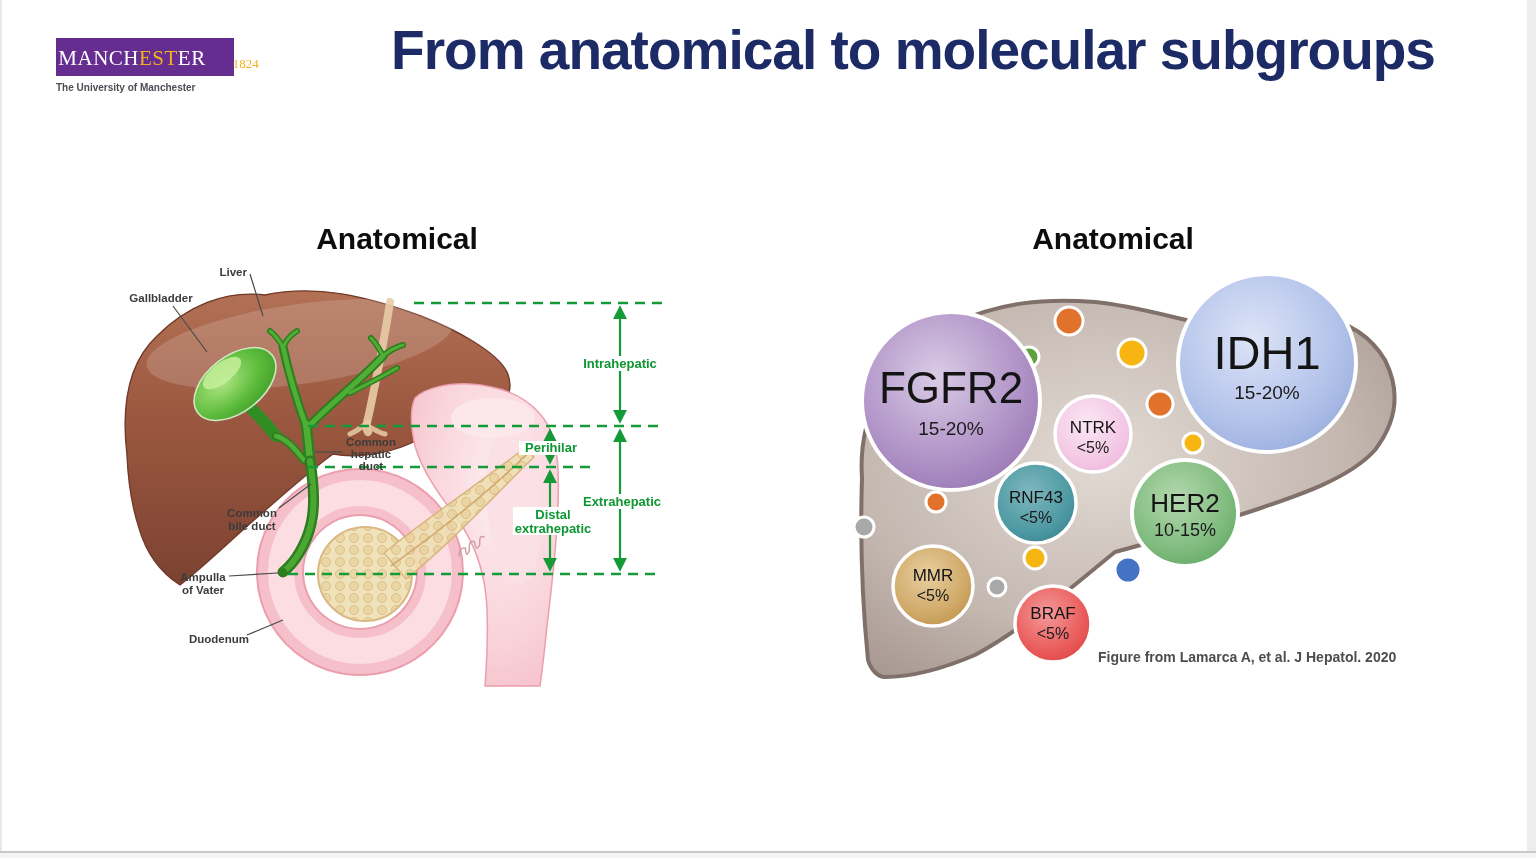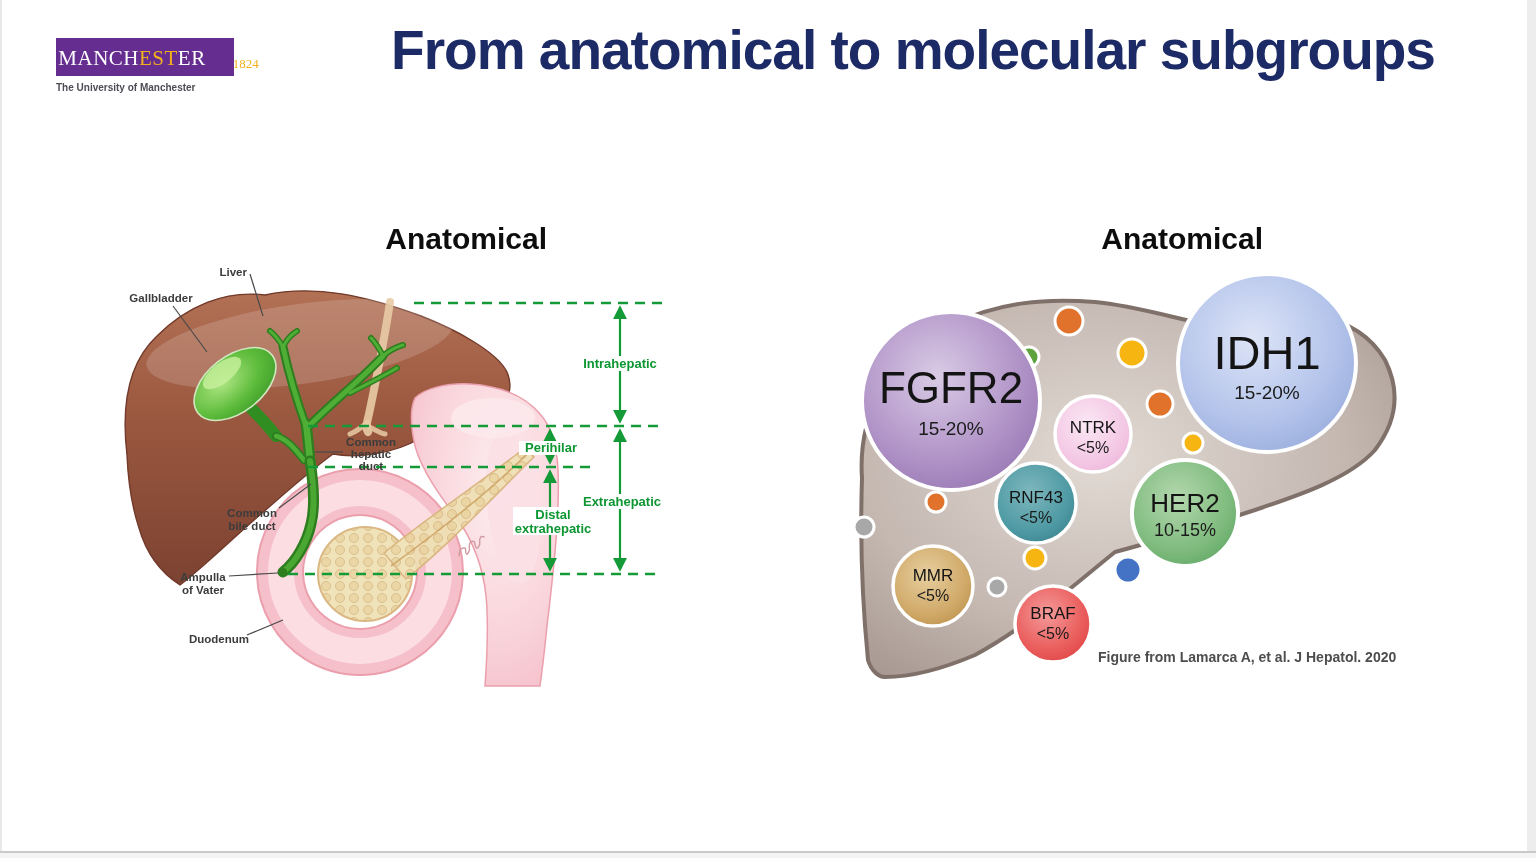--- a/index.html
+++ b/index.html
@@ -18,21 +18,21 @@
   .logo-word{font-family:"Liberation Serif",serif;font-size:21px;letter-spacing:.5px;color:#ffffff;
              white-space:nowrap;margin-top:2px;}
   .logo-word .gold{color:#f2b01e;}
   .logo-year{font-family:"Liberation Serif",serif;font-size:13px;color:#f2b01e;
              transform:translateX(27px);margin-top:12px;}
   .logo-inst{margin-top:6px;font-size:10px;font-weight:600;color:#4d4d56;white-space:nowrap;}
 
   .title{position:absolute;left:320px;top:18px;width:1186px;text-align:center;
          font-size:55px;font-weight:700;color:#1c2a66;letter-spacing:-1px;white-space:nowrap;}
 
-  .panel-heading{position:absolute;top:222px;width:300px;text-align:right;
+  .panel-heading{position:absolute;top:222px;width:300px;text-align:center;
                  font-size:30px;font-weight:700;color:#0d0d0d;}
   #anat-heading{left:247px;}
   #mol-heading{left:963px;}
 
   .svg-wrap{position:absolute;}
   #anat-svg{left:95px;top:256px;}
   #mol-svg{left:835px;top:268px;}
 
   .caption{position:absolute;left:1098px;top:649px;width:340px;
            font-size:14px;font-weight:600;color:#4d4d4d;white-space:nowrap;}

